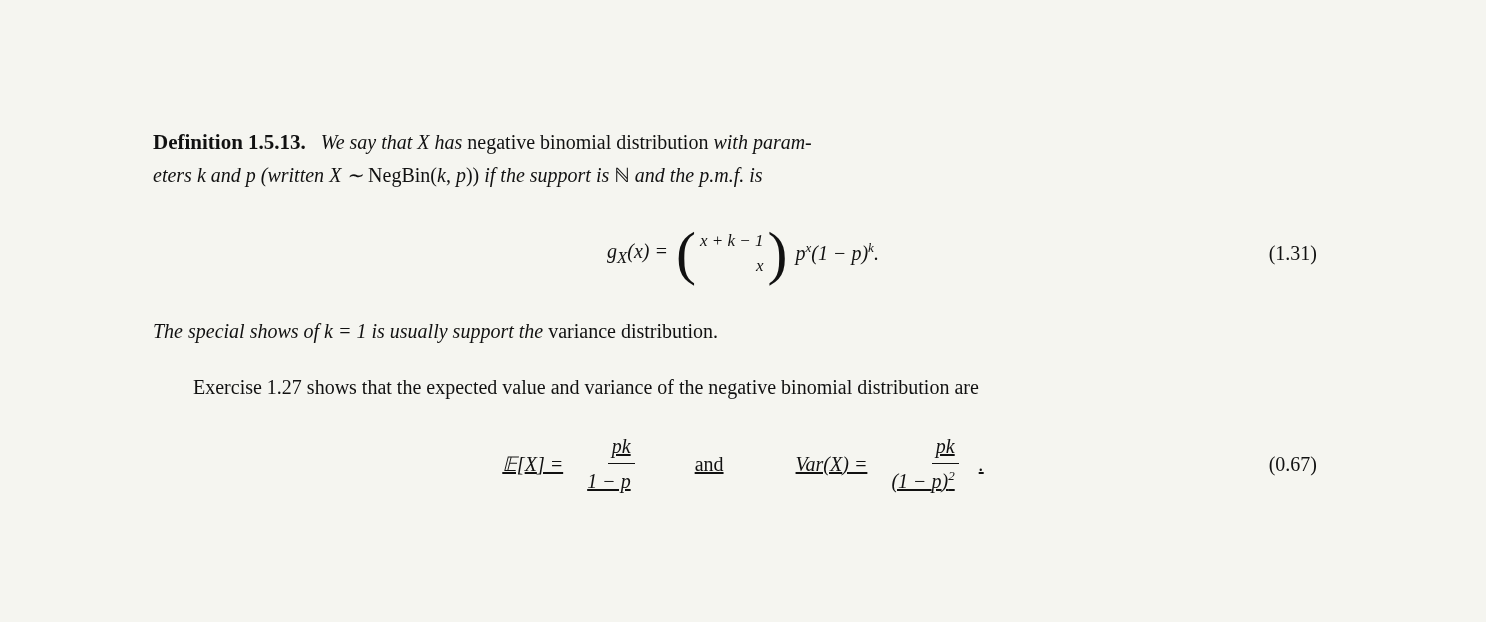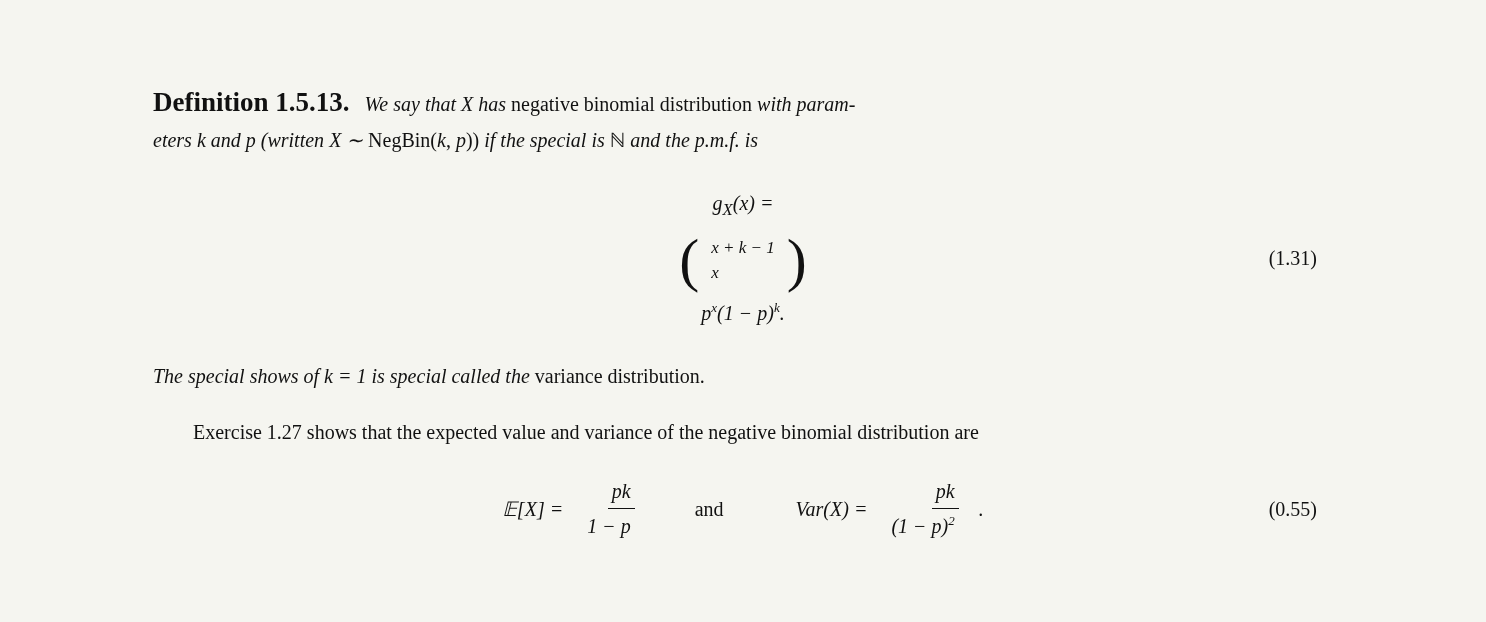--- a/index.html
+++ b/index.html
@@ -23,21 +23,21 @@
     .definition-block {
       margin-bottom: 24px;
     }
     .definition-text {
       font-size: 20px;
       line-height: 1.6;
       text-align: left;
     }
     .def-label {
       font-weight: bold;
-      font-size: 27px;
+      font-size: 21px;
     }
     .italic {
       font-style: italic;
     }
     .roman {
       font-style: normal;
     }
     .equation-line {
       display: flex;
       align-items: center;
@@ -48,21 +48,20 @@
     .eq-number {
       position: absolute;
       right: 16px;
       font-style: normal;
     }
     .math-display {
       display: flex;
       align-items: center;
       gap: 8px;
       font-style: italic;
-      flex-direction: column;
     }
     .fraction {
       display: inline-flex;
       flex-direction: column;
       align-items: flex-end;
       vertical-align: middle;
     }
     .fraction .numerator {
       border-bottom: 1.5px solid #111;
       padding: 0 4px 2px 4px;
@@ -79,22 +78,22 @@
     }
     .binom-paren {
       font-size: 3em;
       line-height: 1;
       font-weight: 200;
       font-style: normal;
     }
     .binom-inner {
       display: inline-flex;
       flex-direction: column;
-      align-items: flex-start;
-      margin: 0 12px;
+      align-items: flex-end;
+      margin: 0 4px;
     }
     .binom-top {
       font-size: 0.85em;
       font-style: italic;
     }
     .binom-bot {
       font-size: 0.85em;
       font-style: italic;
     }
     .special-case {
@@ -114,20 +113,21 @@
       align-items: center;
       justify-content: center;
       margin: 28px 0 0 0;
       position: relative;
     }
     .math-row {
       display: flex;
       align-items: center;
       gap: 20px;
       font-style: italic;
+      text-decoration: underline;
     }
     .and-word {
       font-style: normal;
       font-size: 20px;
       margin: 0 40px;
     }
     sup {
       font-size: 0.65em;
       vertical-align: super;
     }
@@ -136,21 +136,21 @@
 <body>
 
 <div class="page">
 
   <div class="definition-block">
     <div class="definition-text">
       <span class="def-label">Definition 1.5.13.</span>
       <span>&nbsp;</span>
       <span class="italic">We say that <i>X</i> has</span>
       <span> negative binomial distribution </span>
-      <span class="italic">with param-<br>eters <i>k</i> and <i>p</i> (written <i>X</i> ∼ </span><span>NegBin(<i>k</i>, <i>p</i>)) </span><span class="italic">if the special is</span> <span>ℕ</span> <span class="italic">and the p.m.f. is</span>
+      <span class="italic">with param-<br>eters <i>k</i> and <i>p</i> (written <i>X</i> ∼ </span><span>NegBin(<i>k</i>, <i>p</i>)) </span><span class="italic">if the support is</span> <span>ℕ</span> <span class="italic">and the p.m.f. is</span>
     </div>
   </div>
 
   <div class="equation-line">
     <div class="math-display">
 
       <span style="font-style:italic;">g<sub style="font-style:italic;">X</sub>(x)&nbsp;=</span>
 
       <span class="binom-wrap">
         <span class="binom-paren">(</span>
@@ -160,21 +160,21 @@
         </span>
         <span class="binom-paren">)</span>
       </span>
 
       <span style="">p<sup>x</sup>(1&nbsp;−&nbsp;p)<sup>k</sup>.</span>
     </div>
     <span class="eq-number">(1.31)</span>
   </div>
 
   <div class="special-case">
-    <i>The special shows of k</i> = 1 <i>is special called the</i> <span class="roman">variance distribution.</span>
+    <i>The special shows of k</i> = 1 <i>is usually support the</i> <span class="roman">variance distribution.</span>
   </div>
 
   <div class="exercise-text">
     Exercise 1.27 shows that the expected value and variance of the negative bino­mial distribution are
   </div>
 
   <div class="equation-line-32">
     <div class="math-row">
 
       <span style="font-style:italic;">𝔼[<i>X</i>]&nbsp;=</span>
@@ -185,16 +185,16 @@
 
       <span class="and-word">and</span>
 
       <span style="font-style:italic;margin-left:12px;">Var(<i>X</i>)&nbsp;=</span>
       <span class="fraction">
         <span class="numerator">pk</span>
         <span class="denominator">(1&nbsp;−&nbsp;<i>p</i>)<sup>2</sup></span>
       </span>
       <span style="font-style:italic;">.</span>
     </div>
-    <span class="eq-number">(0.55)</span>
+    <span class="eq-number">(0.67)</span>
   </div>
 
 </div>
 
 </body></html>

